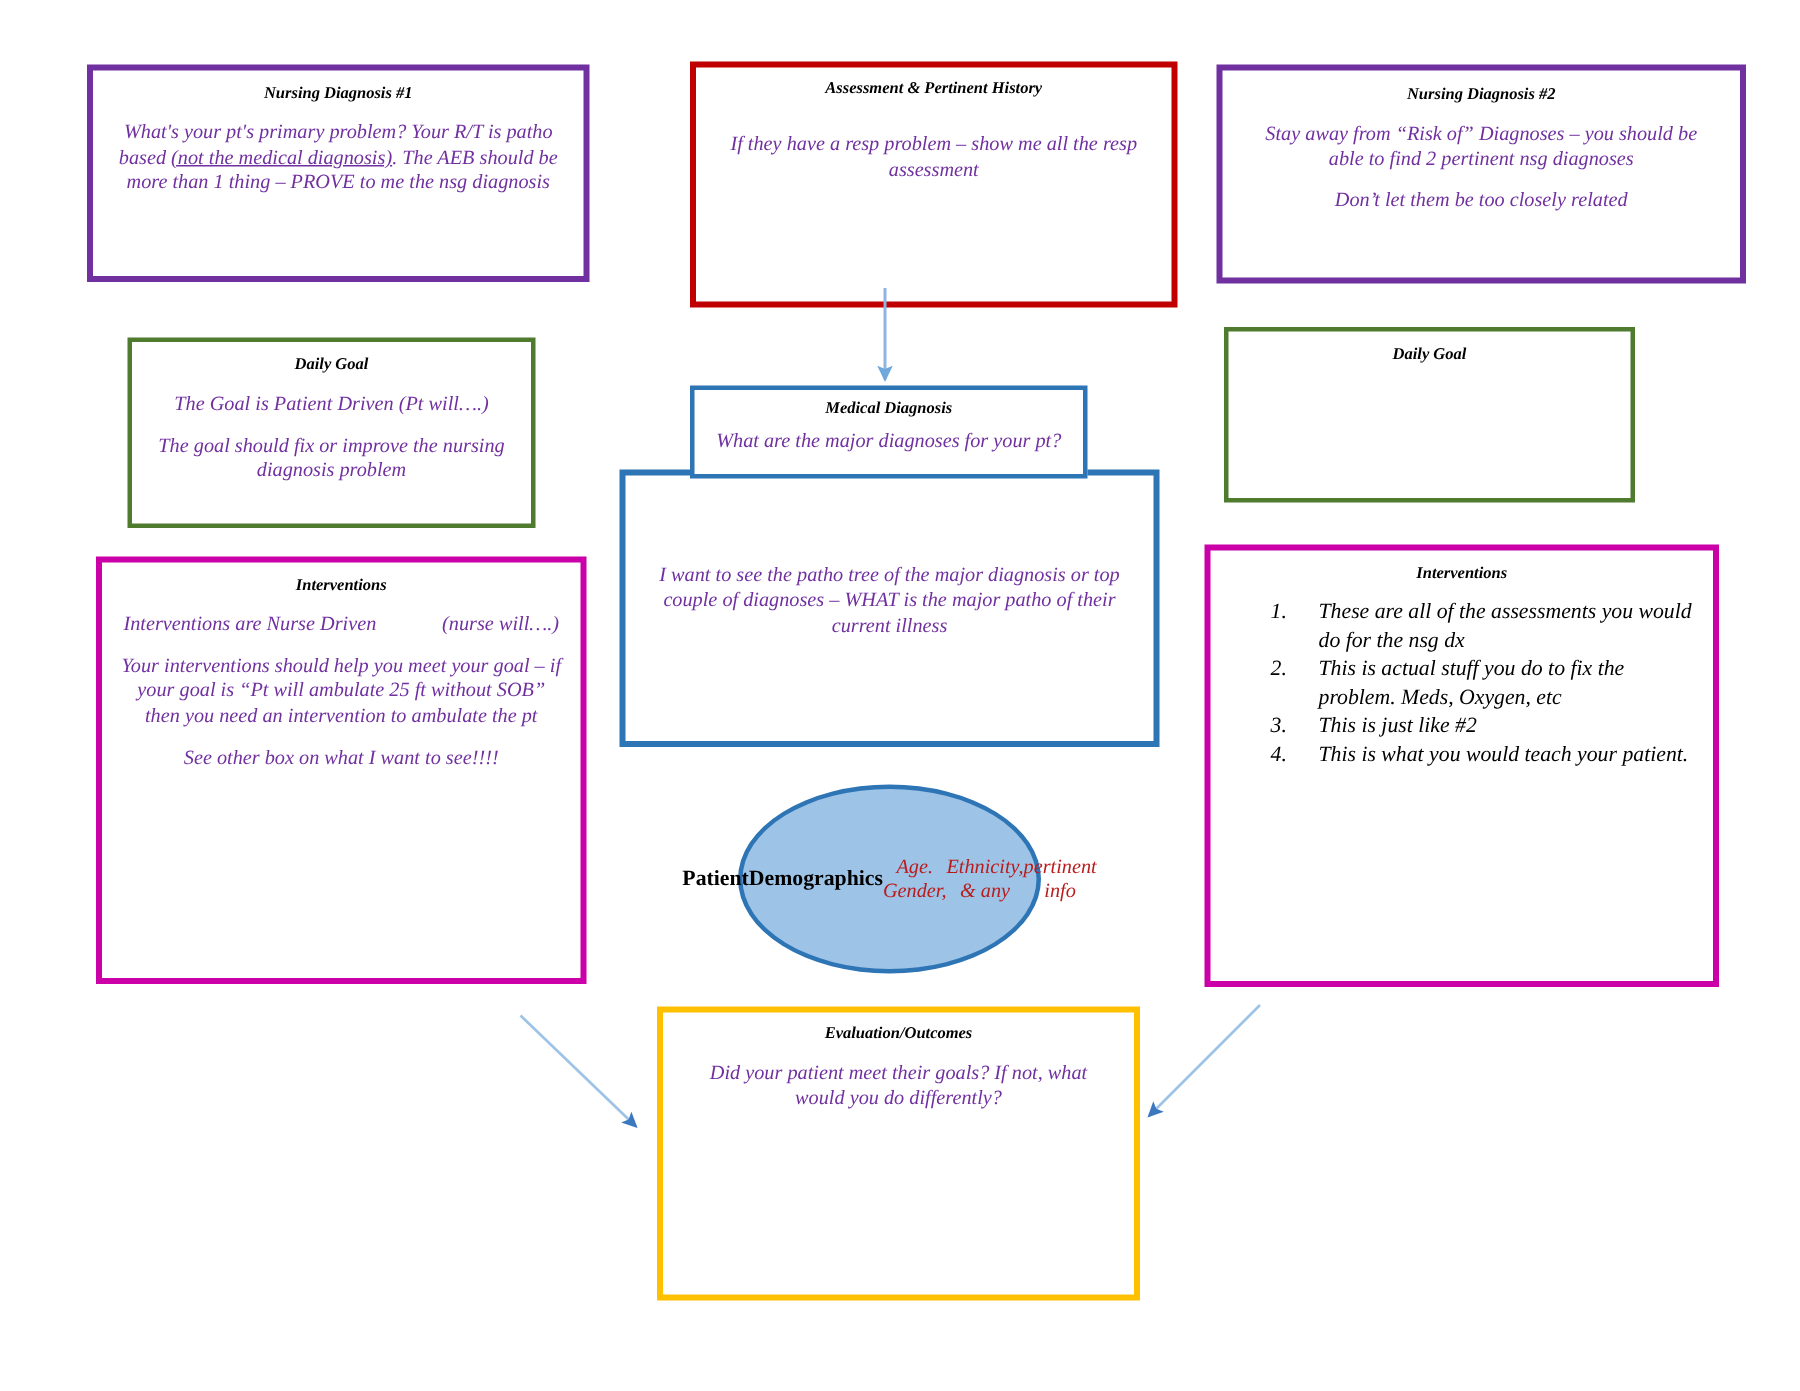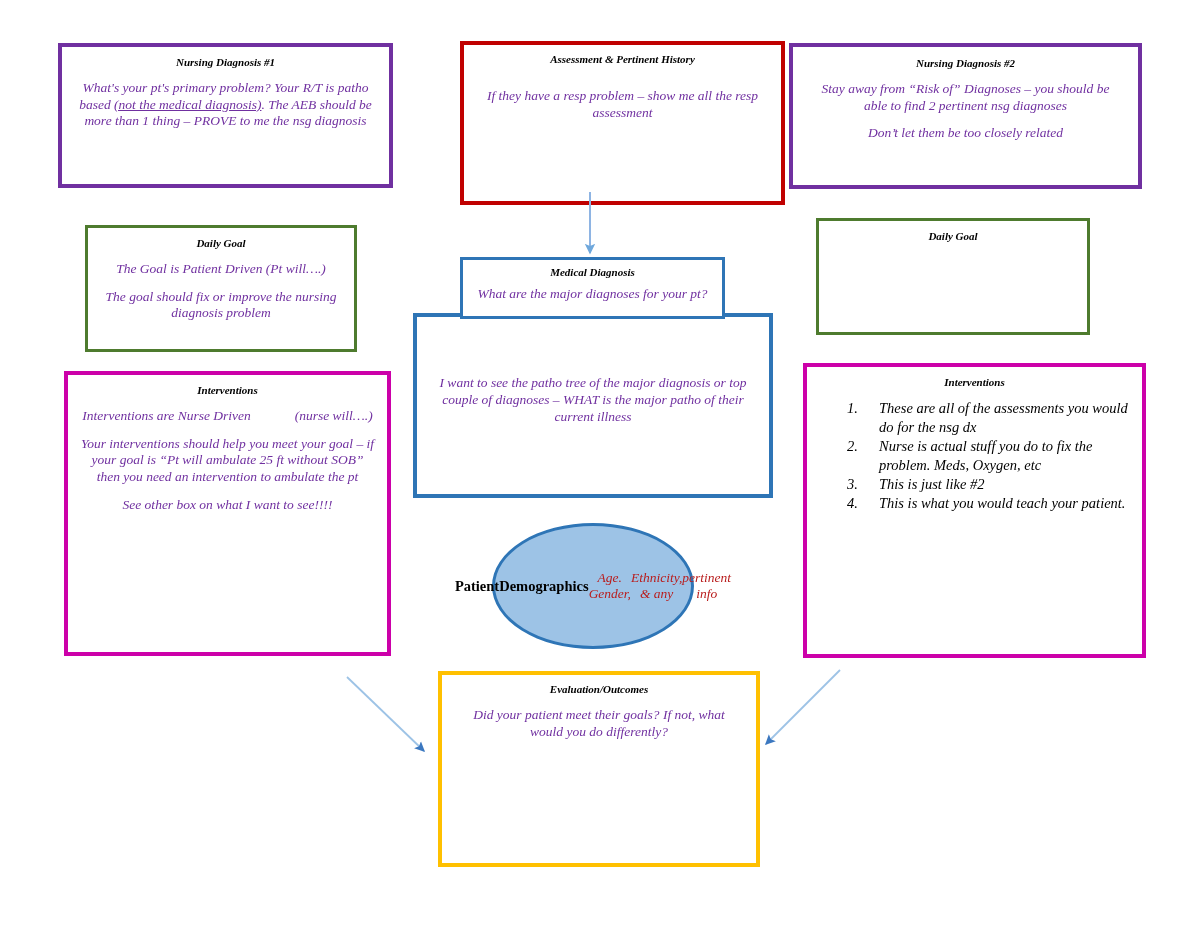--- a/index.html
+++ b/index.html
@@ -45,21 +45,21 @@
     border: 4px solid #7030A0;
     padding: 9px 14px 0 14px;
   }
   #assessment-history {
     left: 428px; top: 41px; width: 325px; height: 164px;
     border: 4px solid #C00000;
     padding: 8px 12px 0 12px;
     margin-left: 32px;
   }
   #nursing-dx-2 {
-    left: 789px; top: 43px; width: 353px; height: 146px;
+    left: 811px; top: 43px; width: 353px; height: 146px;
     border: 4px solid #7030A0;
     padding: 10px 16px 0 16px;
   }
   #daily-goal-left {
     left: 85px; top: 225px; width: 272px; height: 127px;
     border: 3px solid #4E7B2E;
     padding: 9px 12px 0 12px;
   }
   #daily-goal-right {
     left: 816px; top: 218px; width: 274px; height: 117px;
@@ -249,21 +249,21 @@
 
   <div class="box" id="interventions-right">
     <div class="box-title">Interventions</div>
     <ol class="num-list">
       <li>
         <span class="num">1.</span>
         <span>These are all of the assessments you would do for the nsg dx</span>
       </li>
       <li>
         <span class="num">2.</span>
-        <span>Nurse is actual stuff you do to fix the problem. Meds, Oxygen, etc</span>
+        <span>This is actual stuff you do to fix the problem. Meds, Oxygen, etc</span>
       </li>
       <li>
         <span class="num">3.</span>
         <span>This is just like #2</span>
       </li>
       <li>
         <span class="num">4.</span>
         <span>This is what you would teach your patient.</span>
       </li>
     </ol>

